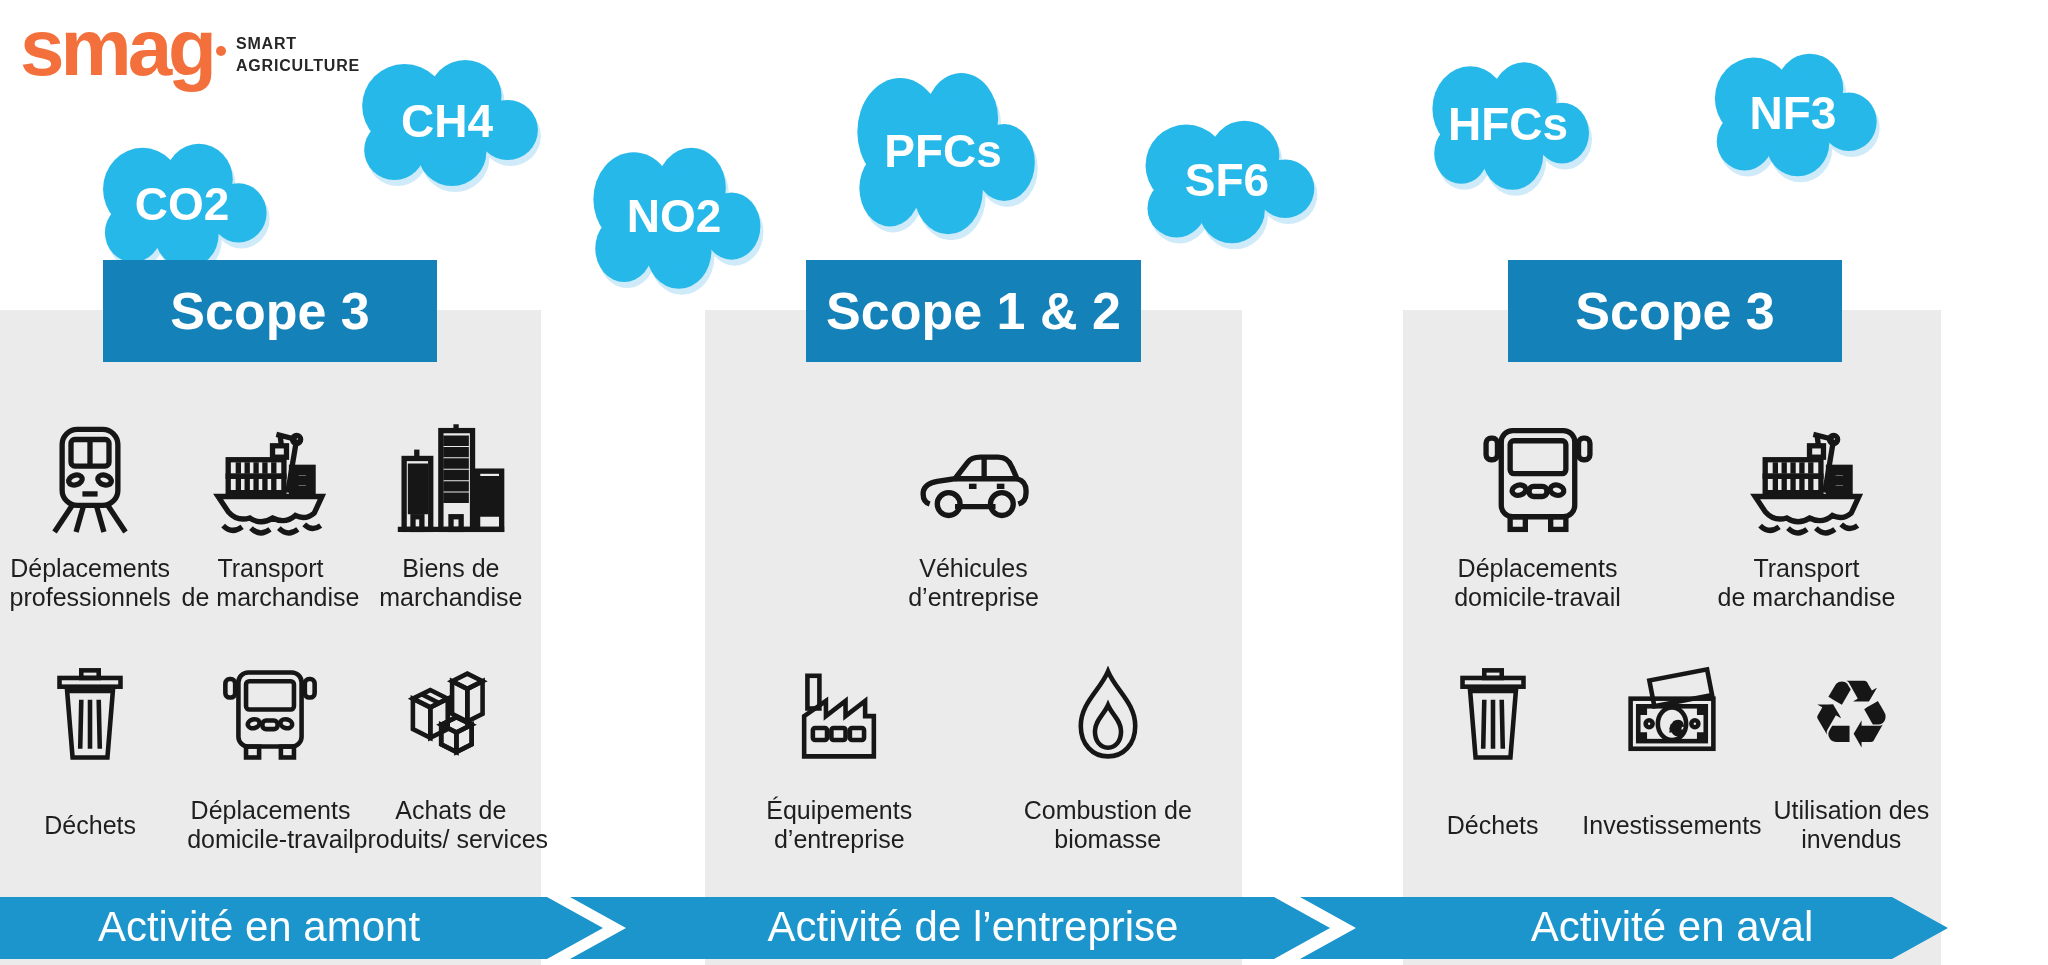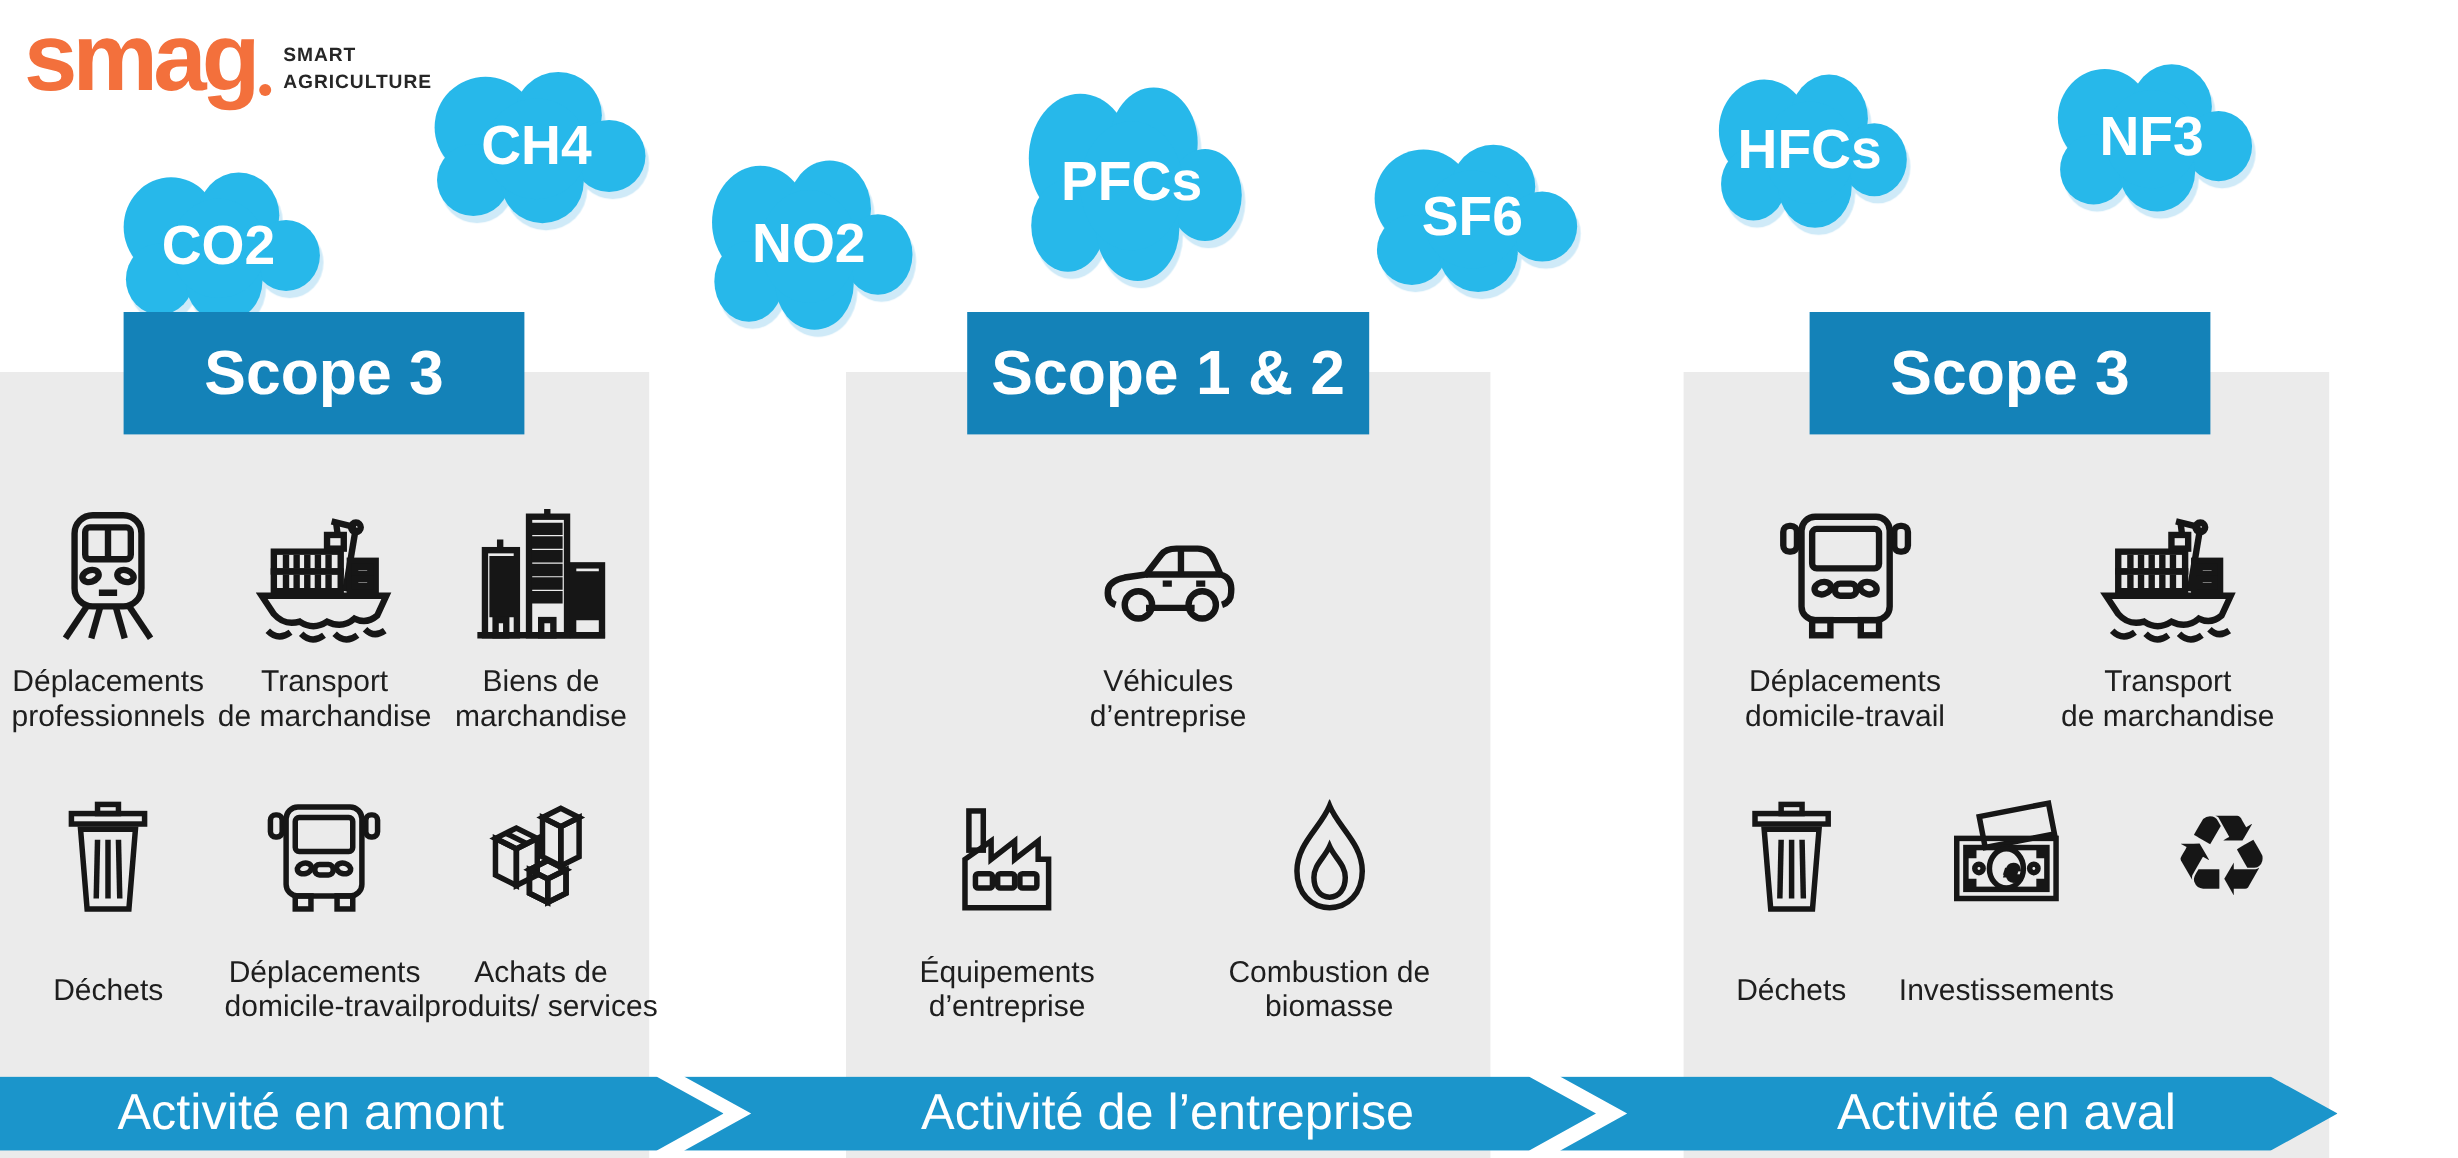--- a/index.html
+++ b/index.html
@@ -1,20 +1,20 @@
 <!DOCTYPE html>
 <html style="--panel: #ebebeb; --header: #1482b8; --arrow: #1b95cb; --orange: #f3703c;"><head>
 <meta charset="utf-8">
 <style>
   html,body{margin:0;padding:0;background:#fff;}
   body{width:2048px;height:965px;position:relative;overflow:hidden;
        font-family:"Liberation Sans",sans-serif;}
 
   
-  .logo{position:absolute;left:20px;top:16px;display:flex;align-items:flex-end;}
+  .logo{position:absolute;left:20px;top:16px;display:flex;align-items:center;}
   .logo-word{font-size:80px;font-weight:bold;letter-spacing:-4px;line-height:64px;
              color:var(--orange);position:relative;}
   .logo-dot{width:10px;height:10px;border-radius:50%;background:var(--orange);
             display:inline-block;margin:6px 0 0 3px;}
   .logo-tag{margin-left:10px;padding-top:13px;color:#262626;font-weight:bold;
             font-size:16px;letter-spacing:0.8px;line-height:22px;}
 
   
   .cloud{position:absolute;}
   .cloud svg{width:100%;height:100%;filter:drop-shadow(3px 6px 0 #cfeaf8);}
@@ -195,21 +195,21 @@
   </div>
 </div>
 
 <div id="stage">
     <div class="cloud" style="left: 88px; top: 130px; width: 188px; height: 148px;"><svg viewBox="0 0 200 150" preserveAspectRatio="none" fill="#27b8ea">
         <use href="#i-cloud"></use>
       </svg><span class="cloud-label">CO2</span></div>
     <div class="cloud" style="left: 346px; top: 46px; width: 202px; height: 150px;"><svg viewBox="0 0 200 150" preserveAspectRatio="none" fill="#27b8ea">
         <use href="#i-cloud"></use>
       </svg><span class="cloud-label">CH4</span></div>
-    <div class="cloud" style="left: 578px; top: 118px; width: 192px; height: 168px;"><svg viewBox="0 0 200 150" preserveAspectRatio="none" fill="#27b8ea">
+    <div class="cloud" style="left: 578px; top: 132px; width: 192px; height: 168px;"><svg viewBox="0 0 200 150" preserveAspectRatio="none" fill="#27b8ea">
         <use href="#i-cloud"></use>
       </svg><span class="cloud-label">NO2</span></div>
     <div class="cloud" style="left: 841px; top: 55px; width: 204px; height: 192px;"><svg viewBox="0 0 200 150" preserveAspectRatio="none" fill="#27b8ea">
         <use href="#i-cloud"></use>
       </svg><span class="cloud-label">PFCs</span></div>
     <div class="cloud" style="left: 1130px; top: 107px; width: 194px; height: 146px;"><svg viewBox="0 0 200 150" preserveAspectRatio="none" fill="#27b8ea">
         <use href="#i-cloud"></use>
       </svg><span class="cloud-label">SF6</span></div>
     <div class="cloud" style="left: 1418px; top: 48px; width: 180px; height: 152px;"><svg viewBox="0 0 200 150" preserveAspectRatio="none" fill="#27b8ea">
         <use href="#i-cloud"></use>
@@ -372,20 +372,24 @@
             </svg>
           </div>
           <div class="label">
             <span>Investissements</span>
           </div>
         </div>
         <div class="cell">
           <div class="icon">
             <span class="glyph">♻</span>
           </div>
+          <div class="label">
+            <span>Utilisation des</span>
+            <span>invendus</span>
+          </div>
         </div>
       </div>
     </div>
     <div class="scope-header" style="left: 1508px; width: 334px;">Scope 3</div>
     <div class="arrow" style="left: 0px; width: 603px;">
       <span class="arrow-label" style="left: 247px; margin-left: 12px;">Activité en amont</span>
     </div>
     <div class="arrow notched" style="left: 570px; width: 760px;">
       <span class="arrow-label" style="left: 403px;">Activité de l’entreprise</span>
     </div>

